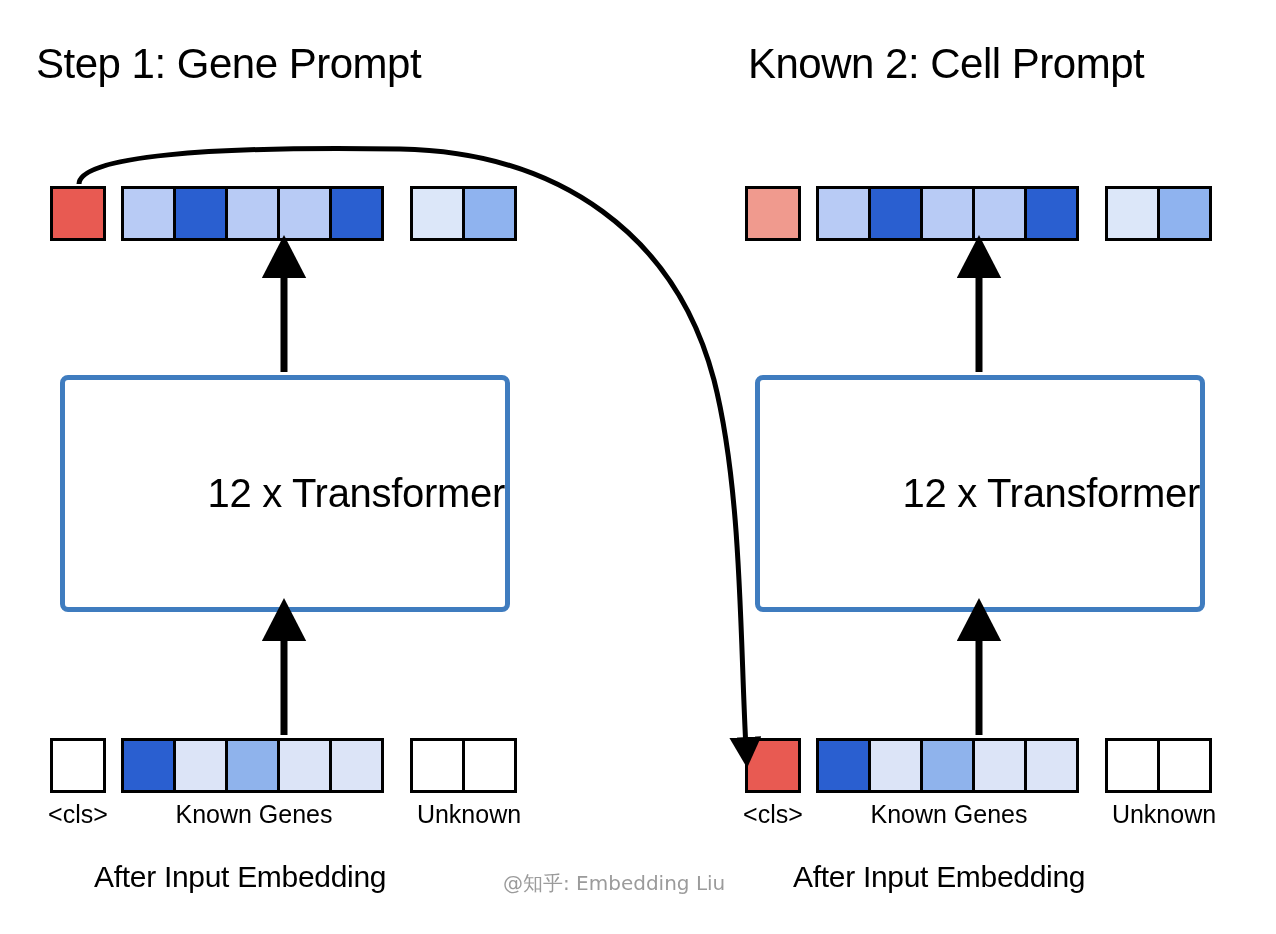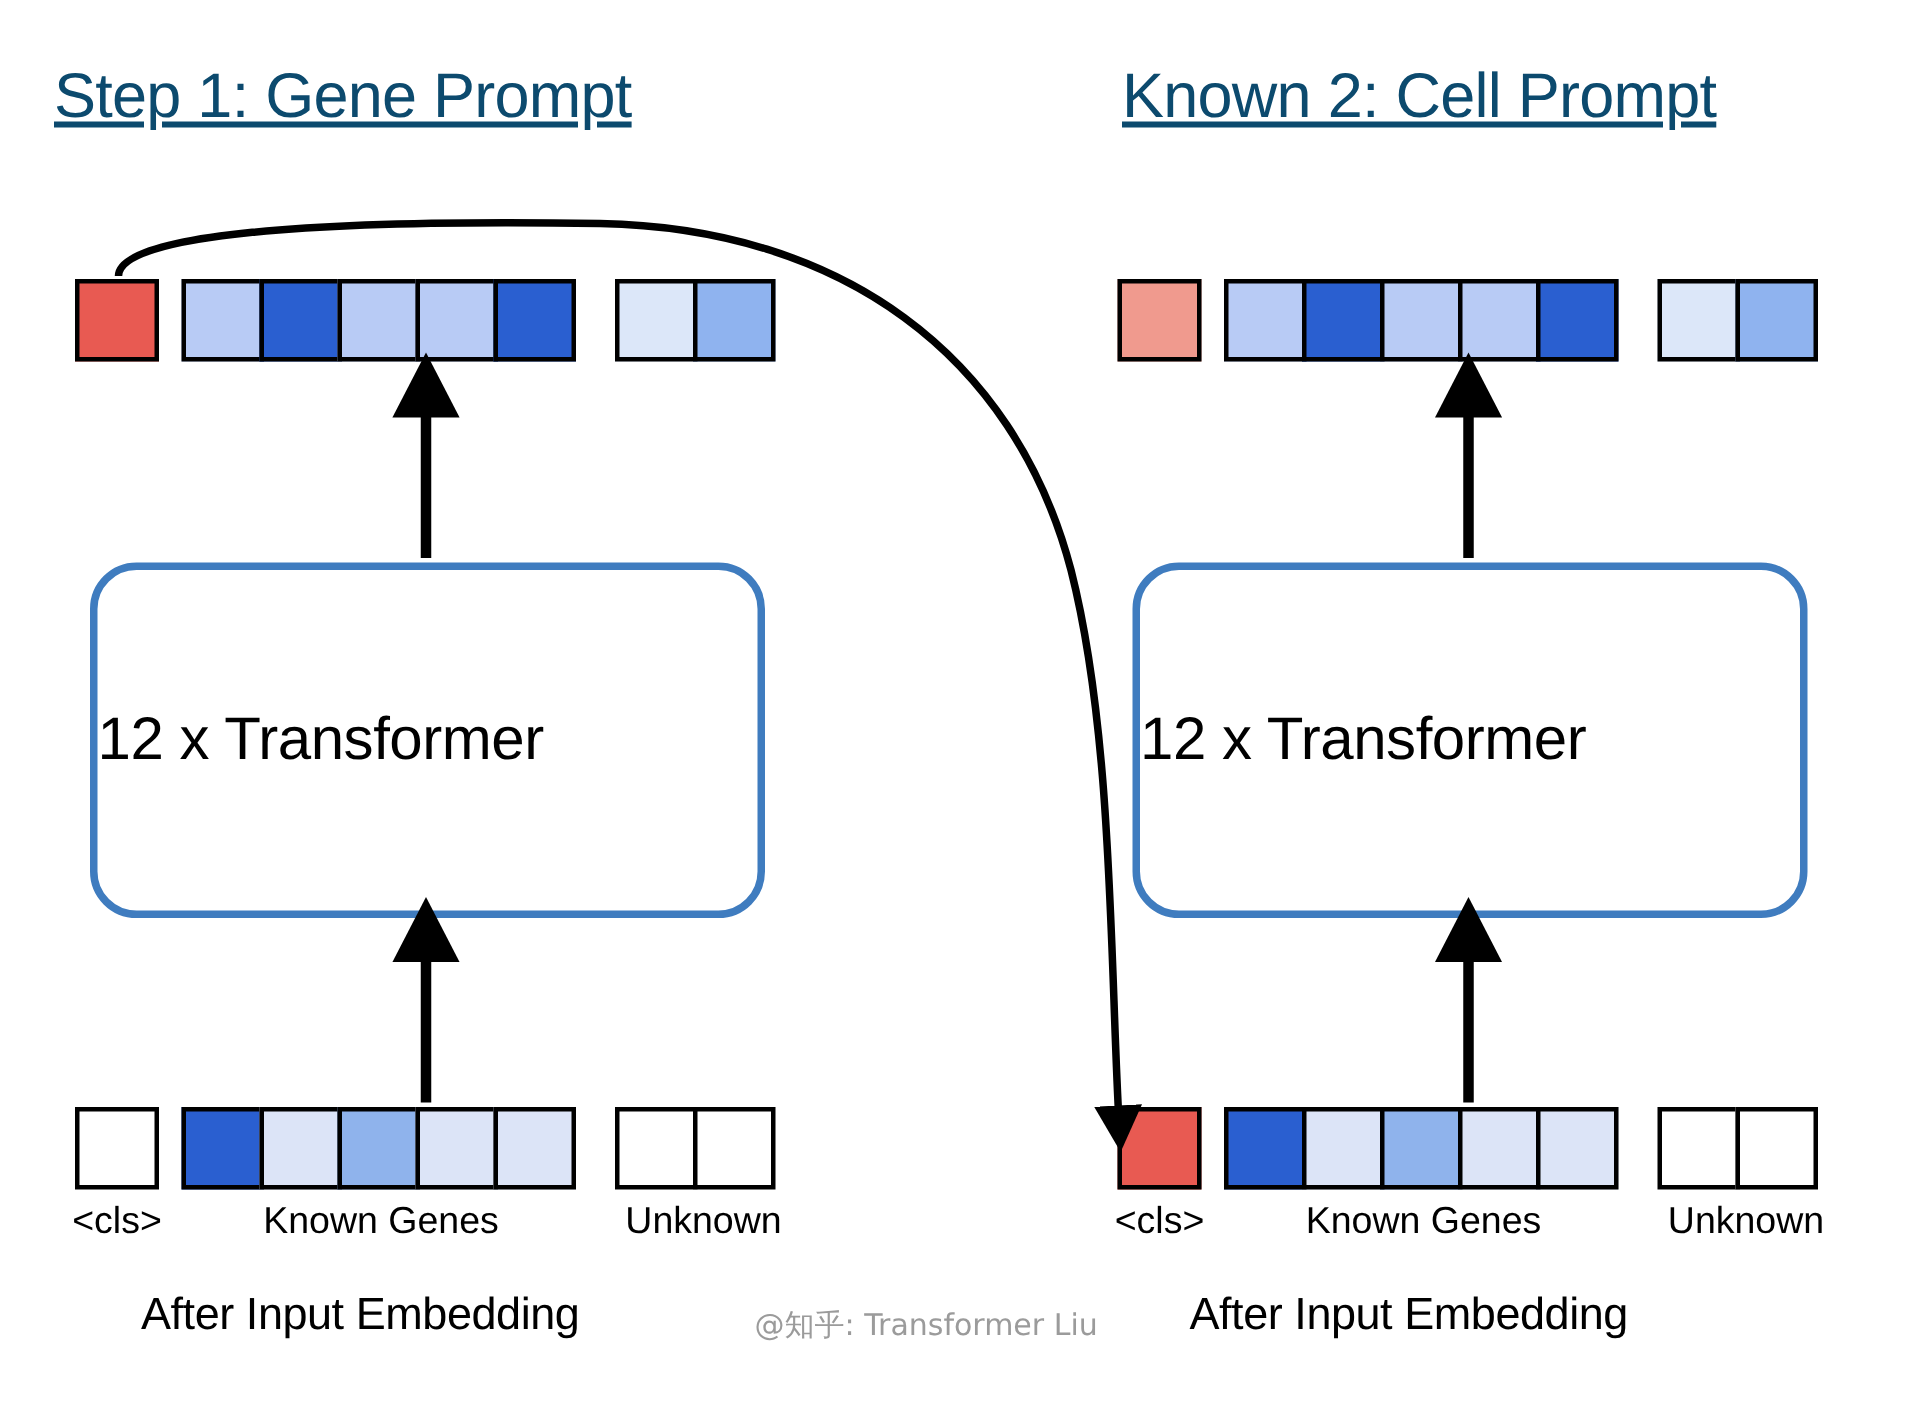--- a/index.html
+++ b/index.html
@@ -5,39 +5,39 @@
   html,body{margin:0;padding:0;}
   body{
     width:1276px;height:934px;background:#ffffff;
     font-family:"Liberation Sans","DejaVu Sans",sans-serif;
     color:#000;overflow:hidden;position:relative;
   }
   #diagram{position:absolute;left:0;top:0;width:1276px;height:934px;}
 
   .step-title{
     position:absolute;font-size:42px;font-weight:400;
-    letter-spacing:-0.5px;white-space:nowrap;color:#0c4a6e;text-decoration:underline;
+    letter-spacing:-0.5px;white-space:nowrap;color:#000000;
   }
   #title-1{left:36px;top:40px;}
   #title-2{left:748px;top:40px;}
 
   
   .cell-group{position:absolute;display:flex;}
   .cell{
     box-sizing:border-box;
     border:3px solid #000;
     margin-right:-3px;
   }
   .cell:last-child{margin-right:0;}
 
   
   .tbox{
     position:absolute;box-sizing:border-box;
-    border:5px solid #3f7cbf;border-radius:31px;
-    background:#fff;display:flex;align-items:center;justify-content:flex-start;
+    border:5px solid #3f7cbf;border-radius:8px;
+    background:#fff;display:flex;align-items:center;justify-content:flex-end;
   }
   .tbox-label{font-size:40px;color:#000;white-space:nowrap;letter-spacing:-0.3px;}
 
   
   .grp-label{
     position:absolute;font-size:25px;text-align:center;white-space:nowrap;color:#000;
   }
   .caption{
     position:absolute;font-size:30px;white-space:nowrap;color:#000;letter-spacing:-0.3px;
   }
@@ -126,21 +126,21 @@
   <div class="cell-group" style="left:1105px;top:738px;">
     <div class="cell" style="width: 55px; height: 55px; background: rgb(255, 255, 255);"></div>
     <div class="cell" style="width: 55px; height: 55px; background: rgb(255, 255, 255);"></div>
   </div>
 
   <div class="grp-label" style="left:723px;top:800px;width:100px;">&lt;cls&gt;</div>
   <div class="grp-label" style="left:843px;top:800px;width:212px;">Known Genes</div>
   <div class="grp-label" style="left:1090px;top:800px;width:148px;">Unknown</div>
   <div class="caption" style="left:793px;top:860px;">After Input Embedding</div>
 
-  <div class="watermark" style="left:503px;top:870px;">@知乎: Transformer Liu</div>
+  <div class="watermark" style="left:503px;top:870px;">@知乎: Embedding Liu</div>
 
   <svg class="overlay" viewBox="0 0 1276 934">
     <defs>
       <marker id="ah" markerWidth="9" markerHeight="9" refX="2.2" refY="3.2" orient="auto" markerUnits="strokeWidth">
         <path d="M0,0 L6.2,3.2 L0,6.4 z" fill="#000"></path>
       </marker>
       <marker id="ah2" markerWidth="9" markerHeight="9" refX="2.2" refY="3.2" orient="auto" markerUnits="strokeWidth">
         <path d="M0,0 L6.2,3.2 L0,6.4 z" fill="#000"></path>
       </marker>
     </defs>

